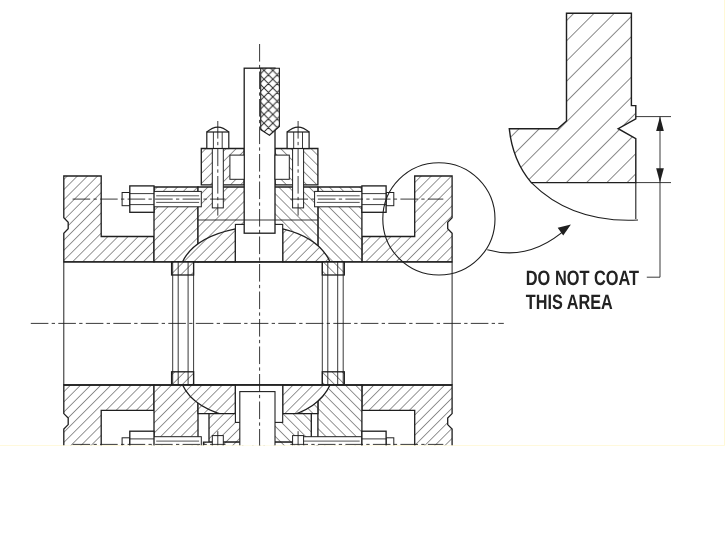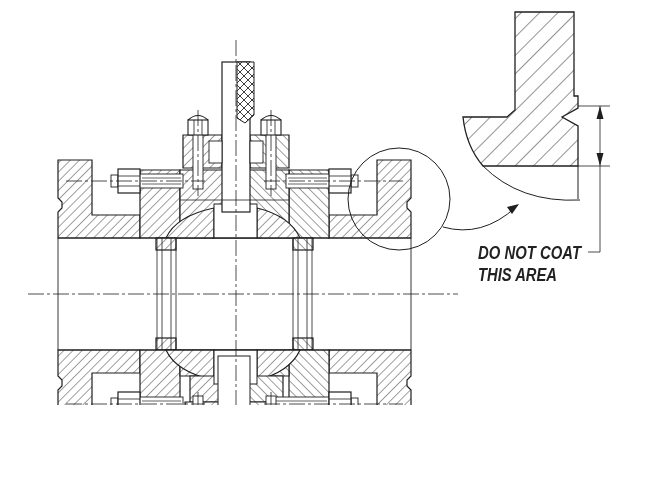--- a/index.html
+++ b/index.html
@@ -1,17 +1,17 @@
 <!DOCTYPE html>
 <html><head>
 <meta charset="utf-8">
 <style>
   html,body{margin:0;padding:0;background:#ffffff;}
   .stage{position:relative;width:659px;height:405px;background:#fde047;overflow:hidden;
-         font-family:"Liberation Sans", sans-serif;font-style:italic;}
+         font-family:"Liberation Sans", sans-serif;}
   svg{display:block}
   .lbl{font-family:"Liberation Sans", sans-serif;font-weight:600;fill:#222;}
 </style>
 </head>
 <body>
 
 <div class="stage">
 <svg width="659" height="492" viewBox="0 0 659 492">
   <defs>
 

